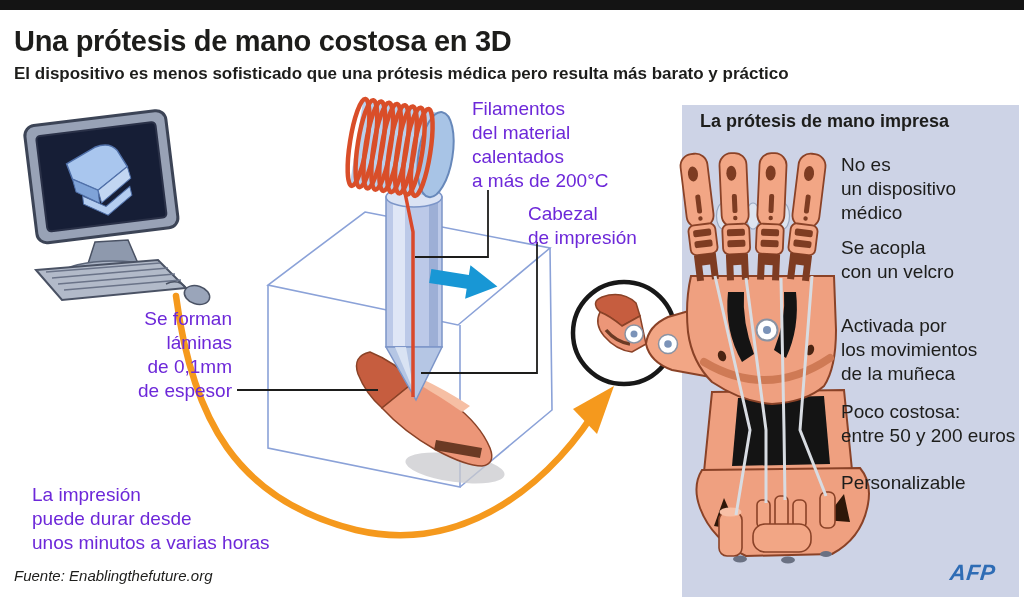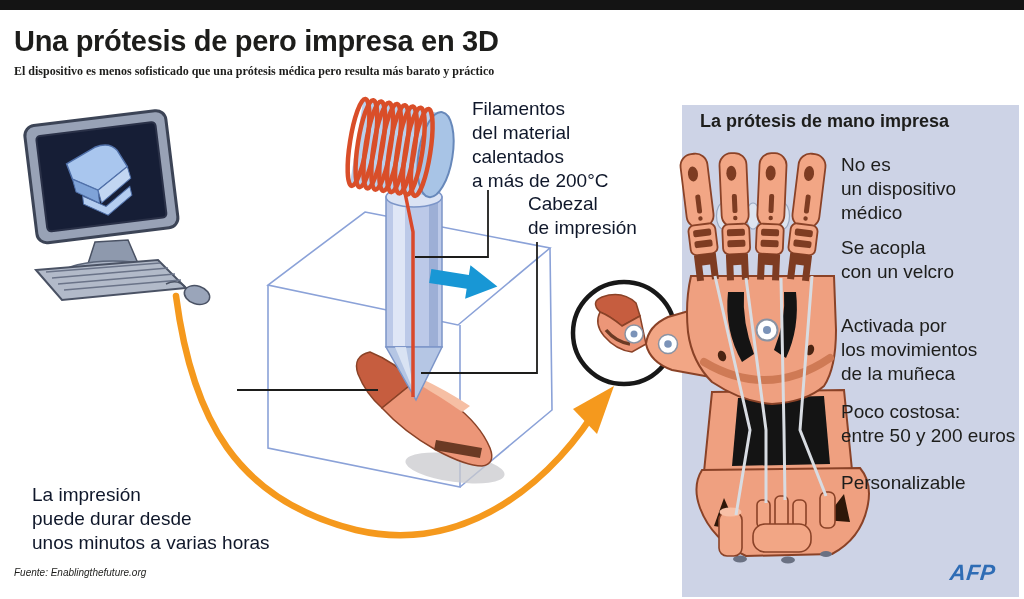--- a/index.html
+++ b/index.html
@@ -2,25 +2,25 @@
 <html><head>
 <meta charset="utf-8">
 <style>
   html,body{margin:0;padding:0;background:#fff;}
   .canvas{position:relative;width:1024px;height:599px;background:#ffffff;overflow:hidden;
           font-family:"Liberation Sans",sans-serif;color:#1d1d1b;}
   .topbar{position:absolute;left:0;top:0;width:1024px;height:10px;background:#141414;}
   .panel-bg{position:absolute;left:682px;top:105px;width:337px;height:492px;background:#cdd3e6;}
   .art{position:absolute;left:0;top:0;width:1024px;height:599px;}
   .title{position:absolute;left:14px;top:25px;font-size:29px;font-weight:bold;letter-spacing:-0.3px;}
-  .subtitle{position:absolute;left:14px;top:64px;font-size:12px;font-weight:bold;font-family:Liberation Serif, serif;}
+  .subtitle{position:absolute;left:14px;top:64px;font-size:17px;font-weight:bold;}
   .sec-heading{position:absolute;left:15px;top:101px;font-size:18px;font-weight:bold;}
-  .cap{position:absolute;white-space:pre-line;font-size:19px;line-height:24px;color:#0f172a;}
+  .cap{position:absolute;white-space:pre-line;font-size:19px;line-height:24px;color:#6d28d9;}
   .cap.right{text-align:right;}
-  .source{position:absolute;left:14px;top:567px;font-size:10px;font-style:italic;}
+  .source{position:absolute;left:14px;top:567px;font-size:15px;font-style:italic;}
   .panel-heading{position:absolute;left:700px;top:111px;font-size:18px;font-weight:bold;}
   .feat{position:absolute;left:841px;width:185px;white-space:pre-line;font-size:19px;line-height:24px;}
   .afp{position:absolute;left:950px;top:560px;font-size:22px;font-weight:bold;font-style:italic;
        color:#2e6cb5;letter-spacing:0.5px;transform:skewX(-6deg);}
   .fseg{fill:#f2a685;stroke:#8a4227;stroke-width:1.8;}
   .fhole{fill:#7e3c22;}
   .pegs{fill:#f2a685;stroke:#8a4227;stroke-width:1.6;}
 </style>
 </head>
 <body>
@@ -205,29 +205,33 @@
         <polyline points="812,276 800,430 826,496"></polyline>
       </g>
 
       <g>
         <circle cx="767" cy="330" r="10.5" fill="#ffffff" stroke="#8a93a3" stroke-width="2"></circle>
         <circle cx="767" cy="330" r="4" fill="#7b93b8"></circle>
       </g>
     </g>
   </svg>
 
-  <div class="title">Una prótesis de pero impresa en 3D</div>
+  <div class="title">Una prótesis de mano costosa en 3D</div>
   <div class="subtitle">El dispositivo es menos sofisticado que una prótesis médica pero resulta más barato y práctico</div>
 
   <div class="cap" style="left:472px;top:97px;">Filamentos
 del material
 calentados
 a más de 200°C</div>
-  <div class="cap" style="left:528px;top:192px;">Cabezal
+  <div class="cap" style="left:528px;top:202px;">Cabezal
 de impresión</div>
+  <div class="cap right" style="left:106px;top:307px;width:126px;">Se forman
+láminas
+de 0,1mm
+de espesor</div>
   <div class="cap" style="left:32px;top:483px;">La impresión
 puede durar desde
 unos minutos a varias horas</div>
 
   <div class="panel-heading">La prótesis de mano impresa</div>
   <div class="feat" style="top:153px;">No es
 un dispositivo
 médico</div>
   <div class="feat" style="top:236px;">Se acopla
 con un velcro</div>

